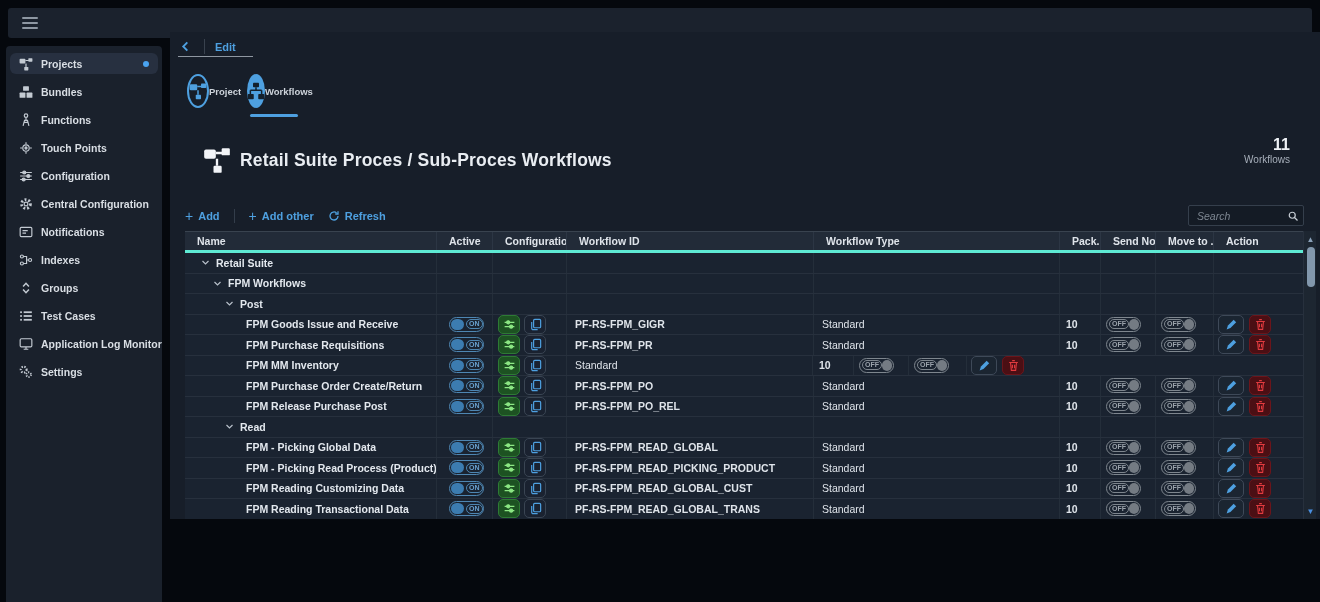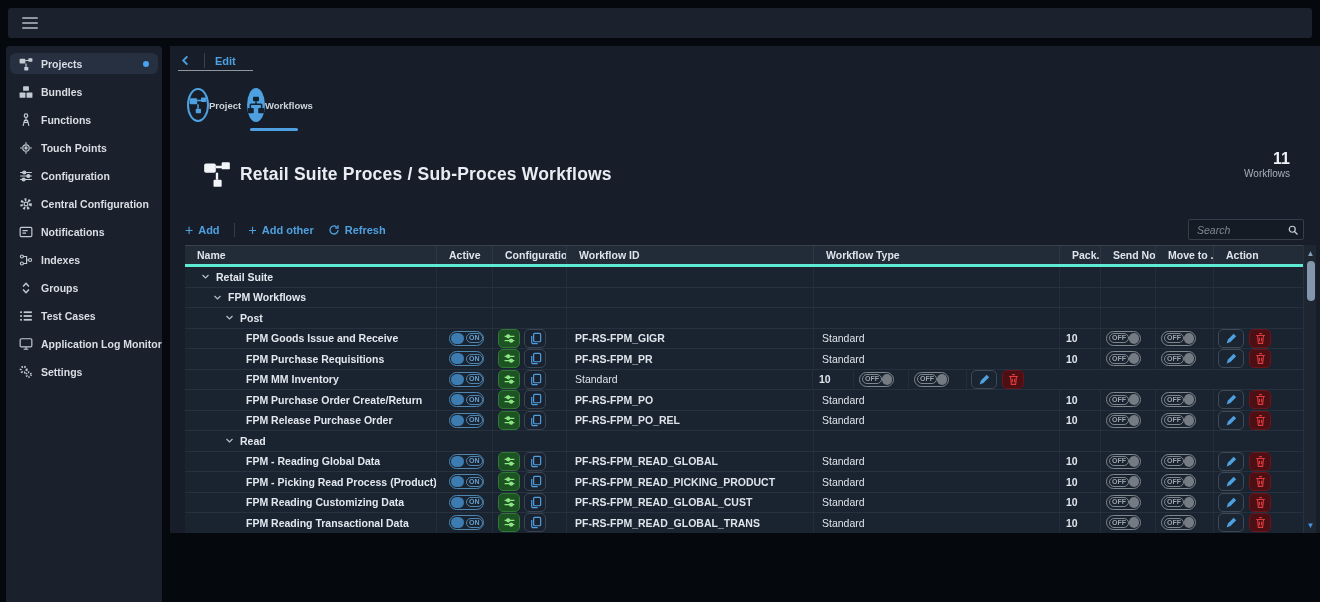--- a/index.html
+++ b/index.html
@@ -14,21 +14,21 @@
   
   .sidebar { position:absolute; left:6px; top:46px; width:156px; height:556px; background:#1a212c; border-radius:4px 4px 0 0; padding-top:7px; display:flex; flex-direction:column; }
   .side-item { height:21px; margin:0 4px 7px 4px; display:flex; align-items:center; gap:8px; padding:0 8px; border-radius:6px; cursor:pointer; position:relative; }
   .side-item.active { background:#273040; }
   .side-item .ic { width:15px; height:15px; color:#c3cad2; flex:0 0 15px; display:flex; align-items:center; justify-content:center; }
   .side-item .ic svg { width:14px; height:14px; }
   .side-item .lbl { font-size:10.5px; font-weight:700; color:#d9dee4; white-space:nowrap; }
   .side-item .dot { position:absolute; right:9px; width:6px; height:6px; border-radius:50%; background:#4aa3f0; }
 
   
-  .content { position:absolute; left:170px; top:46px; width:1150px; height:487px; background:#171e29; overflow:hidden; }
+  .content { position:absolute; left:170px; top:32px; width:1150px; height:487px; background:#171e29; overflow:hidden; }
 
   .nav-row { position:absolute; left:0; top:0; width:100%; height:29px; display:flex; align-items:center; }
   .back-btn { width:30px; text-align:center; color:#4ea0e0; cursor:pointer; display:flex; justify-content:center; }
   .back-btn svg { width:11px; height:11px; }
   .nav-vdiv { width:1px; height:15px; background:#39424e; margin:0 10px 0 4px; }
   .edit-tab { color:#4ea0e0; font-size:11px; font-weight:700; cursor:pointer; }
   .nav-underline { position:absolute; left:8px; top:24px; width:75px; height:1px; background:#8f97a1; }
 
   .view-tabs { position:absolute; left:0; top:30px; height:55px; display:flex; }
   .vtab { width:54px; display:flex; flex-direction:row; align-items:center; cursor:pointer; position:relative; }
@@ -634,21 +634,21 @@
               <span style="display: inline-flex; align-items: center; justify-content: center;">
                 <svg viewBox="0 0 24 24" fill="none" stroke="currentColor" stroke-width="2">
                   <path d="M4 6.5h16M9.5 3h5M6.5 6.5L8 21h8l1.5-14.5M10 10.5v6.5M14 10.5v6.5"></path>
                 </svg>
               </span>
             </span>
           </div>
         </div>
         <div class="trow">
           <div class="td c0" style="padding-left: 61px;">
-            <span class="row-name">FPM Release Purchase Order</span>
+            <span class="row-name">FPM Release Purchase Post</span>
           </div>
           <div class="td c1">
             <span class="toggle on">
               <span class="knob"></span>
               <span class="tlbl">ON</span>
             </span>
           </div>
           <div class="td c2">
             <span class="mini-btn btn-config">
               <span style="display: inline-flex; align-items: center; justify-content: center;">
@@ -719,21 +719,21 @@
           <div class="td c2"></div>
           <div class="td c3"></div>
           <div class="td c4"></div>
           <div class="td c5"></div>
           <div class="td c6"></div>
           <div class="td c7"></div>
           <div class="td c8"></div>
         </div>
         <div class="trow">
           <div class="td c0" style="padding-left: 61px;">
-            <span class="row-name">FPM - Reading Global Data</span>
+            <span class="row-name">FPM - Picking Global Data</span>
           </div>
           <div class="td c1">
             <span class="toggle on">
               <span class="knob"></span>
               <span class="tlbl">ON</span>
             </span>
           </div>
           <div class="td c2">
             <span class="mini-btn btn-config">
               <span style="display: inline-flex; align-items: center; justify-content: center;">

